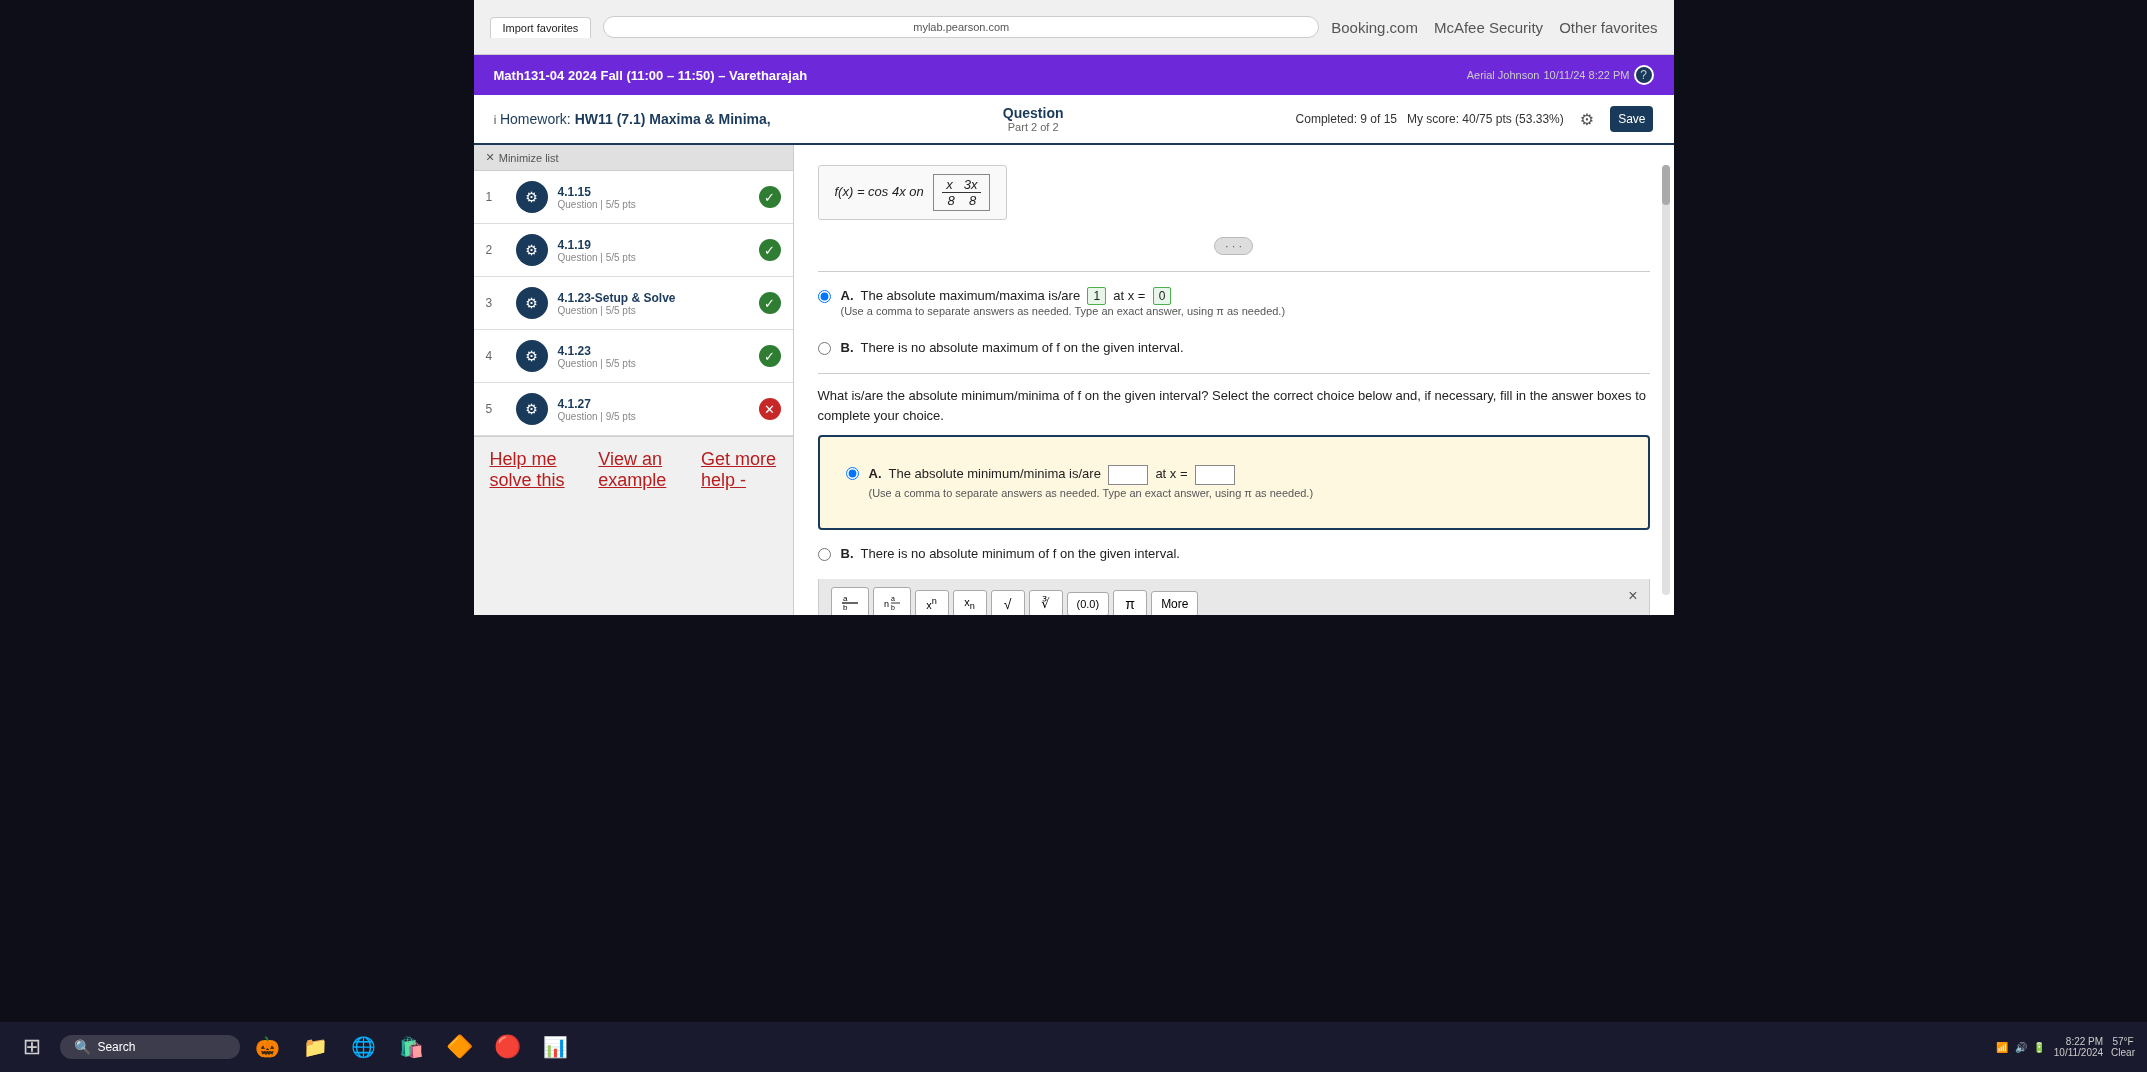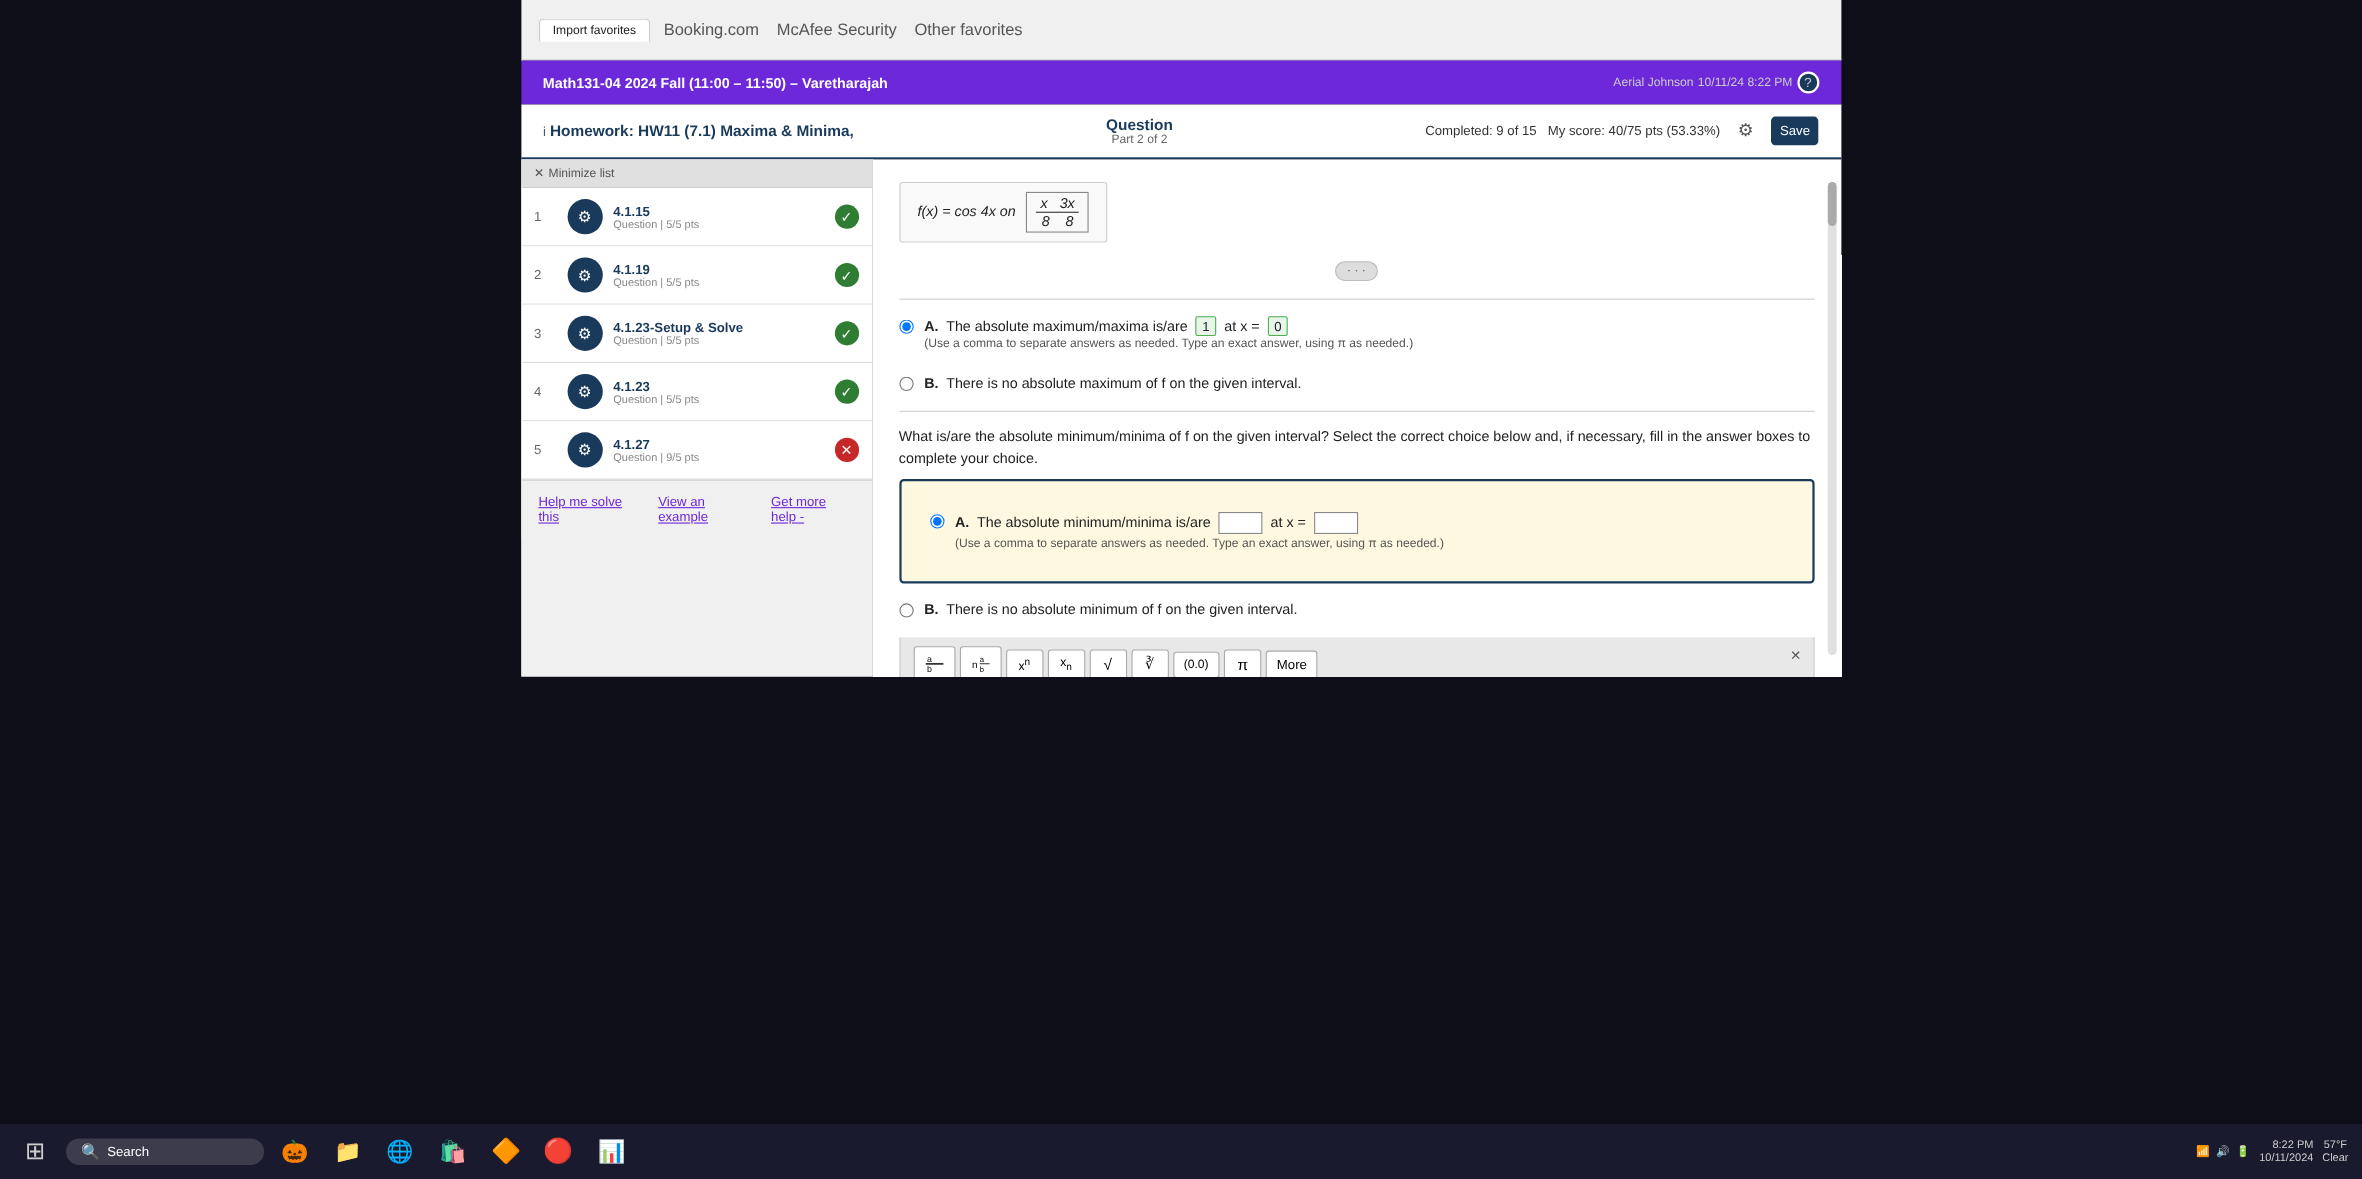--- a/index.html
+++ b/index.html
@@ -80,21 +80,21 @@
       display: flex;
       align-items: center;
       justify-content: space-between;
     }
     .hw-title {
       font-size: 14px;
       font-weight: bold;
       color: #1a3a5c;
     }
     .hw-title span {
-      font-weight: bold;
+      font-weight: normal;
     }
     .question-center {
       text-align: center;
     }
     .question-label {
       font-weight: bold;
       font-size: 14px;
       color: #1a3a5c;
     }
     .question-part {
@@ -196,22 +196,22 @@
 
     
     .help-bar {
       background: #f0f0f0;
       padding: 12px 16px;
       display: flex;
       gap: 20px;
       border-top: 1px solid #ccc;
     }
     .help-link {
-      color: #6d28d9;
-      font-size: 12px;
+      color: #b91c1c;
+      font-size: 18px;
       text-decoration: underline;
       cursor: pointer;
     }
 
     
     .content-area {
       flex: 1;
       padding: 20px 24px;
       overflow-y: auto;
       background: #fff;
@@ -447,20 +447,23 @@
 </head>
 <body>
 
 <div class="overlay-dark"></div>
 
 <div class="browser-window">
 
   <div class="browser-chrome">
     <div class="browser-tab">
       <span>Import favorites</span>
+    </div>
+    <div class="browser-url">
+      <span>mylab.pearson.com</span>
     </div>
     <div class="browser-bookmarks">
       <span>Booking.com</span>
       <span>McAfee Security</span>
       <span>Other favorites</span>
     </div>
   </div>
 
   <div class="top-header">
     <div class="top-header-title">Math131-04 2024 Fall (11:00 – 11:50) – Varetharajah</div>

